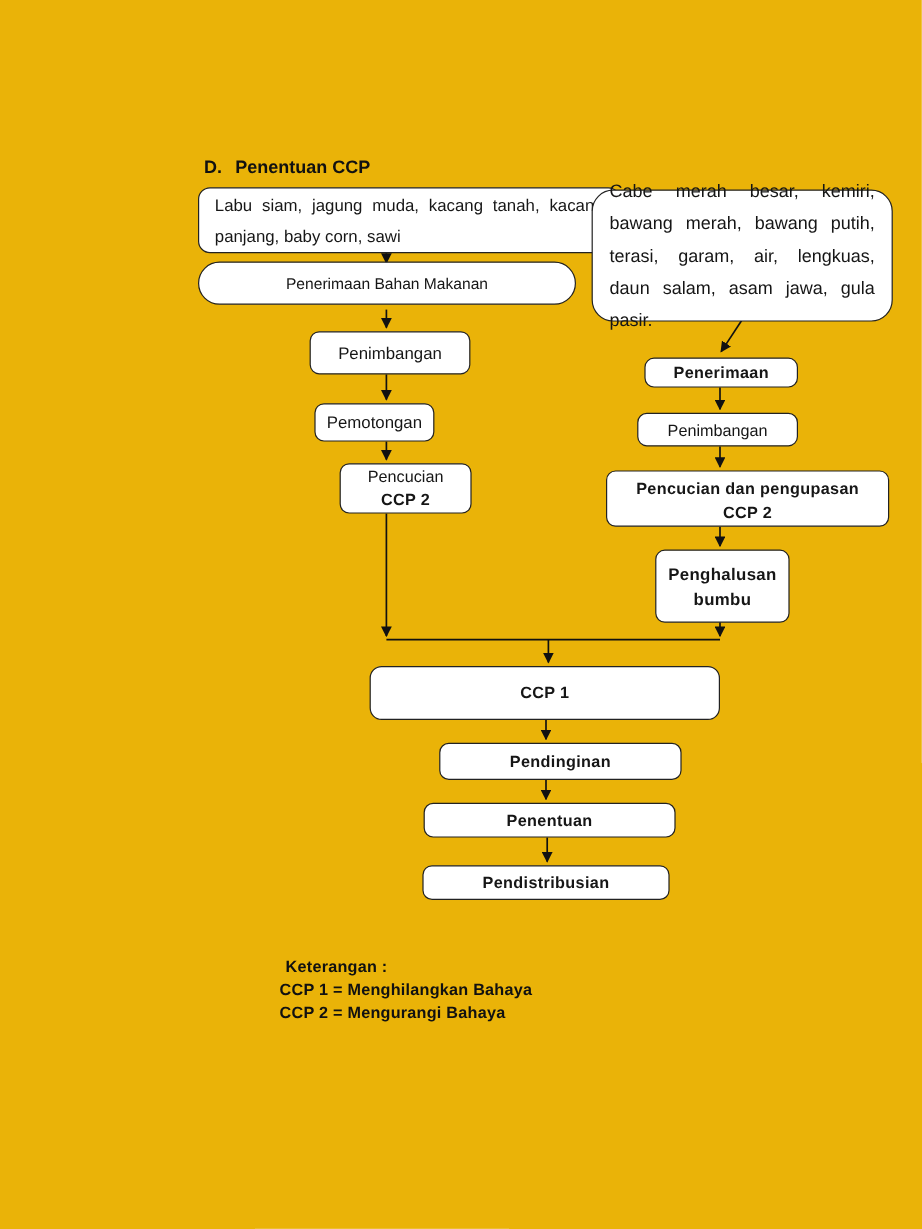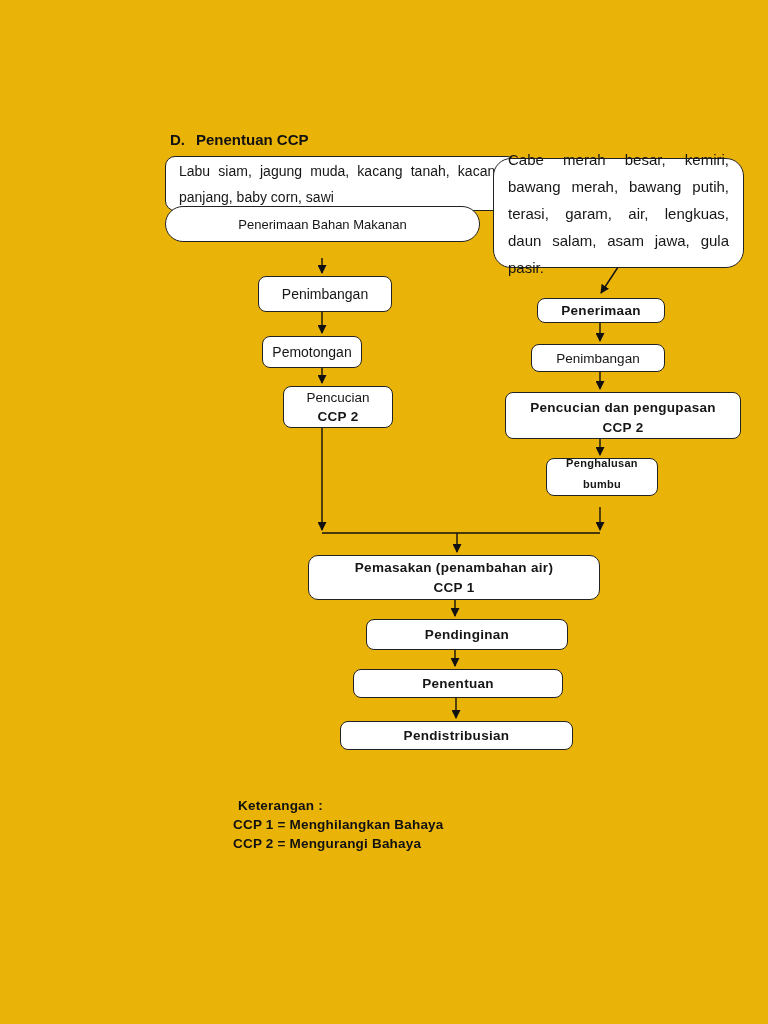--- a/index.html
+++ b/index.html
@@ -67,21 +67,21 @@
   </svg>
 
   <div class="title">
     <span class="idx">D.</span><span class="txt">Penentuan CCP</span>
   </div>
 
   <div class="box ing" style="left:165px; top:156px; width:352px; height:55px; border-radius:10px; padding:0 13px; font-size:14px; line-height:26px;">
     <p>Labu siam, jagung muda, kacang tanah, kacang panjang, baby corn, sawi</p>
   </div>
 
-  <div class="box" style="left:165px; top:206px; width:315px; height:36px; font-size:13px;border-radius:18px;">
+  <div class="box" style="left:165px; top:218px; width:315px; height:36px; font-size:13px;border-radius:18px;">
     <span>Penerimaan Bahan Makanan</span>
   </div>
 
   <div class="box" style="left:258px; top:276px; width:134px; height:36px; font-size:14px;">
     <span>Penimbangan</span>
   </div>
 
   <div class="box" style="left:262px; top:336px; width:100px; height:32px; font-size:14px;">
     <span>Pemotongan</span>
   </div>
@@ -101,39 +101,38 @@
 
   <div class="box" style="left:531px; top:344px; width:134px; height:28px; font-size:13.5px;">
     <span>Penimbangan</span>
   </div>
 
   <div class="box" style="left:505px; top:392px; width:236px; height:47px; font-size:13.5px; line-height:20px;justify-content:flex-end;">
     <span class="bold">Pencucian dan pengupasan</span>
     <span class="bold">CCP 2</span>
   </div>
 
-  <div class="box" style="left:546px; top:458px; width:112px; height:38px; font-size:11px; line-height:21px;justify-content:flex-end;">
+  <div class="box" style="left:546px; top:458px; width:112px; height:61px; font-size:14px; line-height:21px;">
     <span class="bold">Penghalusan</span>
     <span class="bold">bumbu</span>
   </div>
 
   <div class="box" style="left:308px; top:555px; width:292px; height:45px; border-radius:10px; font-size:13.5px; line-height:20px;">
-    <span class="bold">Pemasakan (penambahan air)</span>
     <span class="bold">CCP 1</span>
   </div>
 
   <div class="box" style="left:354px; top:619px; width:202px; height:31px; font-size:13.5px;margin-left:12px;">
     <span class="bold">Pendinginan</span>
   </div>
 
   <div class="box" style="left:353px; top:669px; width:210px; height:29px; font-size:13.5px;">
     <span class="bold">Penentuan</span>
   </div>
 
-  <div class="box" style="left:340px; top:721px; width:233px; height:29px; font-size:13.5px;">
+  <div class="box" style="left:352px; top:721px; width:206px; height:29px; font-size:13.5px;">
     <span class="bold">Pendistribusian</span>
   </div>
 
   <div class="legend">
     <div class="lg-title">Keterangan :</div>
     <div>CCP 1 = Menghilangkan Bahaya</div>
     <div>CCP 2 = Mengurangi Bahaya</div>
   </div>
 
 </div>

